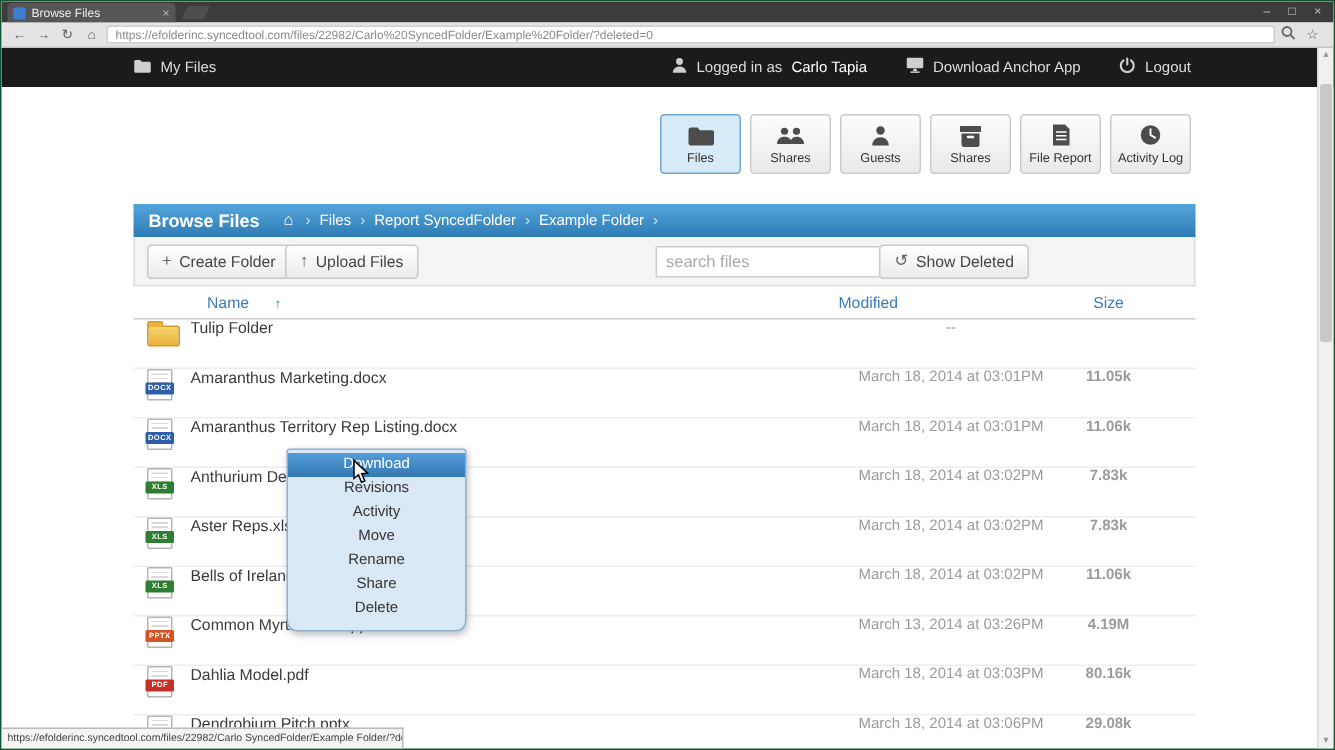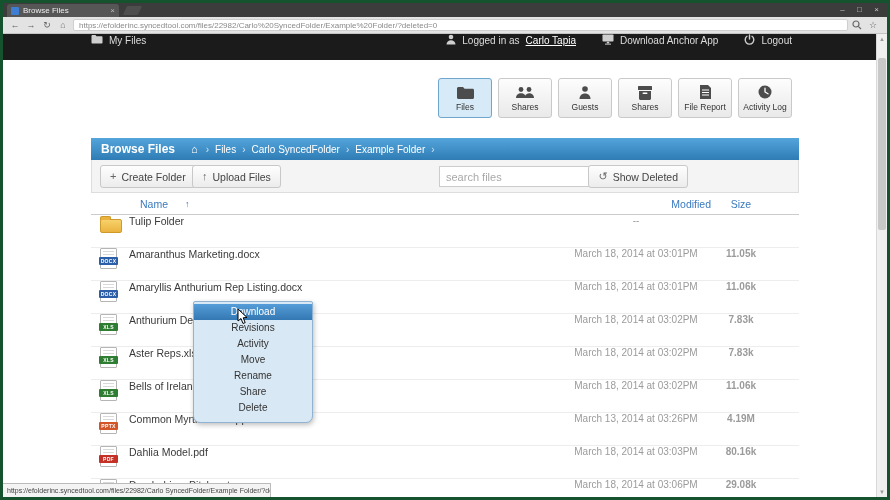--- a/index.html
+++ b/index.html
@@ -1,20 +1,20 @@
 <!DOCTYPE html>
 <html><head>
 <meta charset="utf-8">
 <style>
   * { margin:0; padding:0; box-sizing:border-box; }
   html,body { font-family:"Liberation Sans", sans-serif; }
   body { background:#8a8a8a; }
   .window {
     position:relative; width:890px; height:500px; background:#fff;
-    overflow:hidden; border:3px solid #14532d;
+    overflow:hidden; border:1px solid #14532d;
   }
 
   
   .tabstrip { position:absolute; left:0; top:0; width:100%; height:14px; background:#3c3c3c; }
   .tab { position:absolute; left:4px; top:1px; width:112px; height:13px; background:#565656;
          border-radius:3px 3px 0 0; display:flex; align-items:center; padding:0 4px; gap:4px; }
   .favicon { width:8px; height:8px; background:#3d7ed2; border-radius:1px; flex:0 0 auto; }
   .tab-title { font-size:8px; color:#eee; flex:1; white-space:nowrap; overflow:hidden; }
   .tab-close { font-size:8px; color:#bbb; line-height:1; }
   .newtab { position:absolute; left:122px; top:3px; width:15px; height:9px; background:#4e4e4e;
@@ -25,25 +25,25 @@
 
   .navbar { position:absolute; left:0; top:14px; width:100%; height:17px; background:#e3e3e3;
             border-bottom:1px solid #c4c4c4; display:flex; align-items:center; padding:0 6px; gap:4px; }
   .nav-ico { font-size:9px; color:#5f5f5f; width:12px; text-align:center; line-height:1; }
   .urlbar { flex:1; height:12px; background:#fff; border:1px solid #cfcfcf; border-radius:2px;
             font-size:8px; color:#8a8a8a; padding:0 5px; font-family:"Liberation Sans",sans-serif; }
   .nav-right { display:flex; align-items:center; gap:5px; padding-right:2px; }
 
   
   .app-header { position:absolute; left:0; top:31px; width:100%; height:26px; background:#1b1b1b; }
-  .app-header-inner { height:100%; margin:0 95px 0 88px; display:flex; align-items:flex-start;
+  .app-header-inner { height:100%; margin:0 95px 0 88px; display:flex; align-items:center;
                       justify-content:space-between; color:#dcdcdc; font-size:10px; }
   .hdr-item { display:flex; align-items:center; gap:6px; cursor:pointer; }
   .hdr-group { display:flex; align-items:center; gap:26px; }
-  .hdr-link { text-decoration:underline; color:#fff; }
+  .hdr-link { color:#fff; }
 
   
   .nav-buttons { position:absolute; top:75px; right:95px; display:flex; gap:6px; }
   .nav-btn { width:54px; height:40px; border:1px solid #c9c9c9; border-radius:3px;
              background:linear-gradient(#fdfdfd,#e9e9e9); display:flex; flex-direction:column;
              align-items:center; justify-content:center; gap:2px; cursor:pointer; }
   .nav-btn.active { background:#d7eaf7; border-color:#6ea6ce; }
   .nav-label { font-size:8.5px; color:#333; white-space:nowrap; }
   .nav-ico-wrap { height:16px; display:flex; align-items:center; }
 
@@ -67,21 +67,21 @@
                   border:1px solid #ccc; font-size:11px; color:#444; padding:0 6px;
                   font-family:"Liberation Sans",sans-serif; }
   .search-input::placeholder { color:#a9a9a9; }
   #btn-show-deleted { right:110px; }
   #btn-restore-deleted { right:8px; }
 
   .table-header { height:22px; display:flex; align-items:center; border-bottom:1px solid #cccccc;
                   color:#3a7abf; font-size:10.5px; background:#fff; }
   .th-name { flex:1; padding-left:49px; display:flex; gap:17px; align-items:center; cursor:pointer; }
   .sort-arrow { font-size:9px; }
-  .th-modified { width:150px; text-align:right; cursor:pointer; }
+  .th-modified { width:150px; text-align:left; cursor:pointer; }
   .th-size { width:60px; text-align:center; margin-right:28px; cursor:pointer; }
 
   .file-row { height:33px; display:flex; align-items:flex-start; border-bottom:1px solid #ededed; cursor:pointer; }
   .cell-icon { width:38px; padding-left:9px; flex:0 0 auto; }
   .cell-name { flex:1; font-size:10.5px; color:#3a3a3a; white-space:nowrap; overflow:hidden; }
   .cell-modified { width:150px; text-align:center; font-size:10px; color:#9b9b9b; flex:0 0 auto; }
   .cell-size { width:60px; text-align:center; font-size:10px; color:#9b9b9b; margin-right:28px; flex:0 0 auto;font-weight:bold; }
 
   .folder-icon { width:22px; height:14px; background:linear-gradient(#f7d26a,#eab33f);
                  border:1px solid #cf9a2c; border-radius:2px; position:relative; margin-top:4px; display:block; }
@@ -263,21 +263,21 @@
     </div>
 
   <div class="content">
     <div class="browse-bar">
       <span class="browse-title">Browse Files</span>
       <span class="breadcrumb-wrap" style="display:flex;align-items:center;">
         <span class="home-crumb">⌂</span>
       <span class="crumb-sep">›</span>
           <span class="crumb">Files</span>
           <span class="crumb-sep">›</span>
-          <span class="crumb">Carlo SyncedFolder</span>
+          <span class="crumb">Report SyncedFolder</span>
           <span class="crumb-sep">›</span>
           <span class="crumb">Example Folder</span>
           <span class="crumb-sep">›</span>
         </span>
     </div>
 
     <div class="action-bar">
       <div class="btn" id="btn-create">
         <span class="btn-ico">+</span>
         <span>Create Folder</span>
@@ -320,21 +320,21 @@
           <span class="cell-name">Amaranthus Marketing.docx</span>
           <span class="cell-modified">March 18, 2014 at 03:01PM</span>
           <span class="cell-size">11.05k</span>
         </div>
         <div class="file-row">
           <span class="cell-icon">
             <span class="doc-icon">
               <span class="band docx">DOCX</span>
             </span>
           </span>
-          <span class="cell-name">Amaryllis Anthurium Rep Listing.docx</span>
+          <span class="cell-name">Amaranthus Territory Rep Listing.docx</span>
           <span class="cell-modified">March 18, 2014 at 03:01PM</span>
           <span class="cell-size">11.06k</span>
         </div>
         <div class="file-row">
           <span class="cell-icon">
             <span class="doc-icon">
               <span class="band xls">XLS</span>
             </span>
           </span>
           <span class="cell-name">Anthurium Dea</span>

